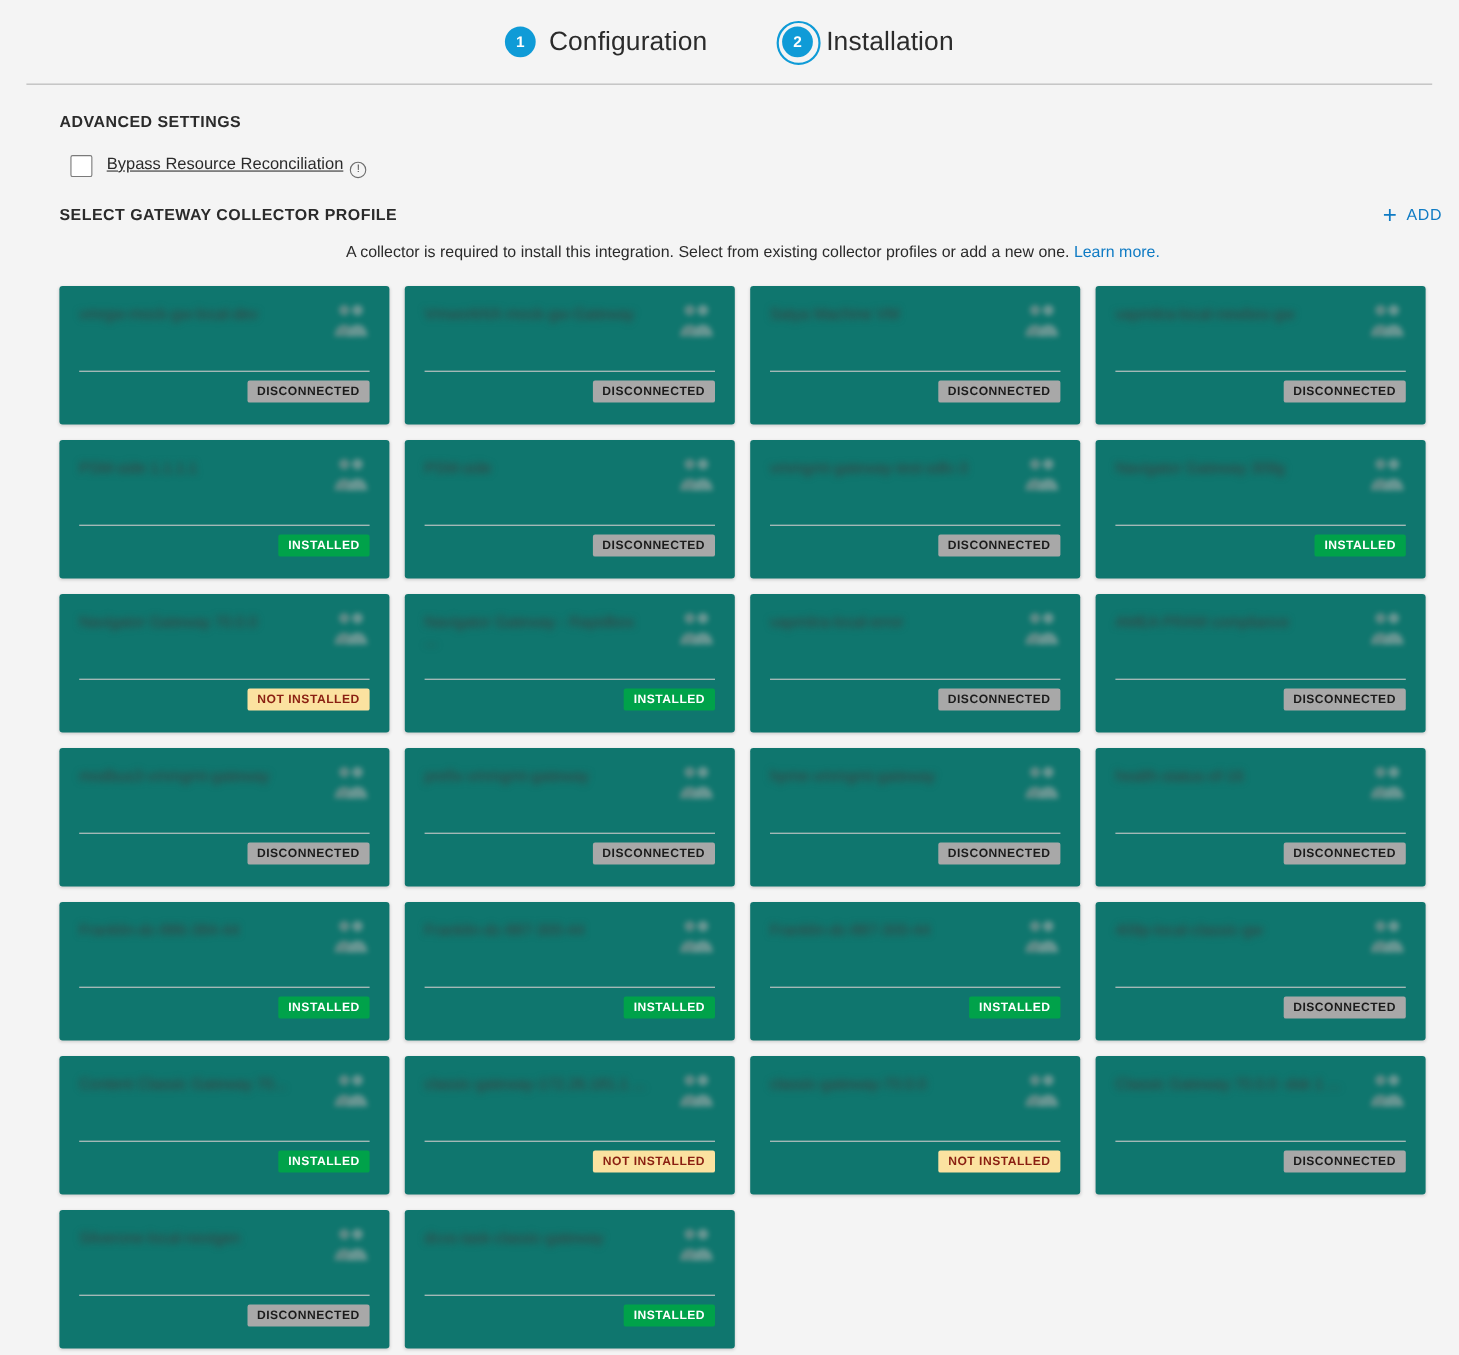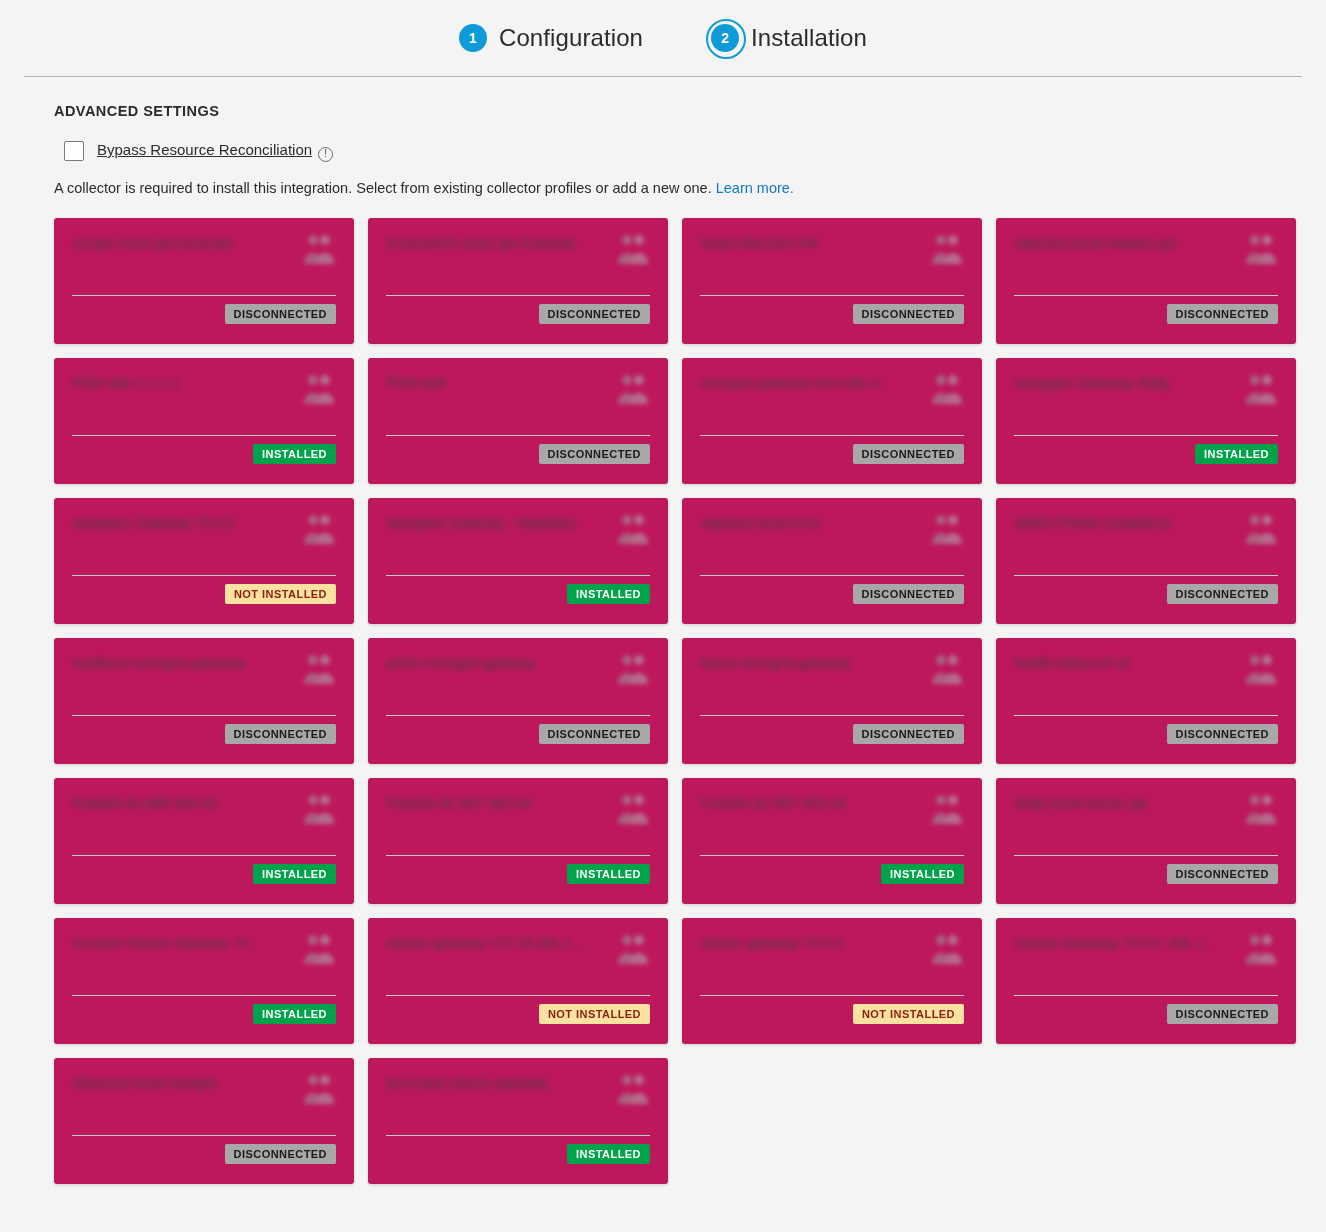--- a/index.html
+++ b/index.html
@@ -132,37 +132,38 @@
     font-size: 22px;
     line-height: 14px;
     color: #0f7bc4;
     font-weight: 300;
   }
   .helper-text {
     font-size: 14.5px;
     color: #2b2b2b;
     margin: 16px 0 4px 0;
     line-height: 1.4;
+    text-align: center;
   }
   .helper-text a {
     color: #0f7bc4;
     text-decoration: none;
   }
 
   
   .card-grid {
     display: grid;
     grid-template-columns: repeat(4, 300px);
     gap: 14px 14px;
     margin-top: 20px;
   }
   .profile-card {
     position: relative;
     height: 126px;
-    background: #be185d;
+    background: #0f766e;
     border-radius: 3px;
     box-shadow: 0 1px 3px rgba(0,0,0,.16);
     padding: 17px 18px 12px 18px;
     display: flex;
     flex-direction: column;
     cursor: pointer;
   }
   .card-top {
     display: flex;
     align-items: flex-start;
@@ -230,20 +231,27 @@
 
   <h2 class="section-title">ADVANCED SETTINGS</h2>
 
   <div class="checkbox-row">
     <span class="checkbox"></span>
     <span class="checkbox-label">
       <span>Bypass Resource Reconciliation</span><span class="info-icon">!</span>
     </span>
   </div>
 
+  <div class="profile-head">
+    <h2 class="section-title">SELECT GATEWAY COLLECTOR PROFILE</h2>
+    <a class="add-link" href="#">
+      <span class="plus-icon">+</span>
+      <span>ADD</span>
+    </a>
+  </div>
 
   <p class="helper-text">
     <span>A collector is required to install this integration. Select from existing collector profiles or add a new one.</span>
     <a href="#">Learn more.</a>
   </p>
 
   <div class="card-grid" id="card-grid">
       <div class="profile-card">
         <div class="card-top">
           <div class="card-title">vmrgw-mock-gw-local-dev</div>

